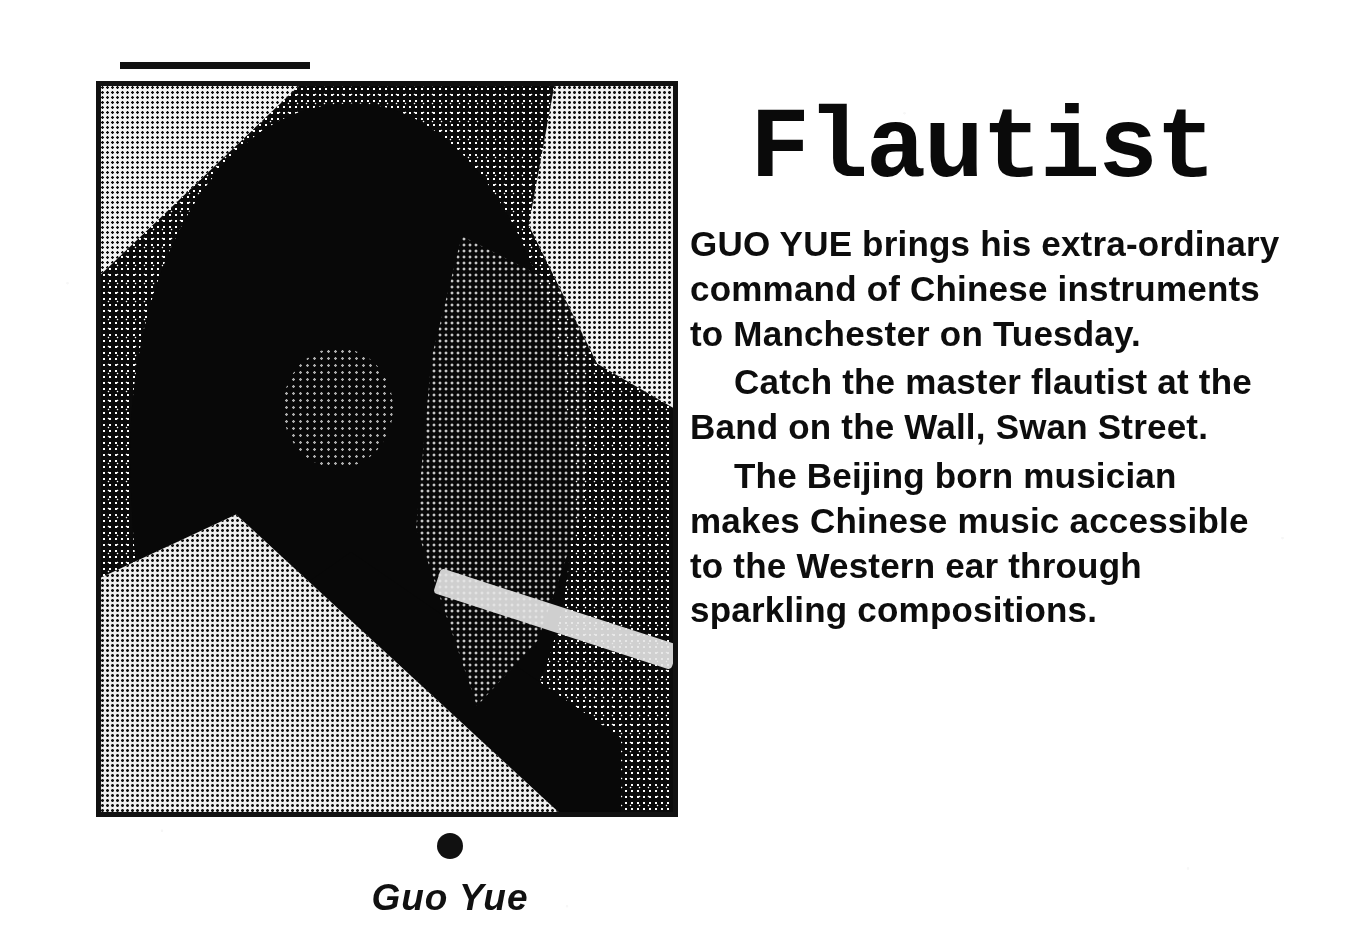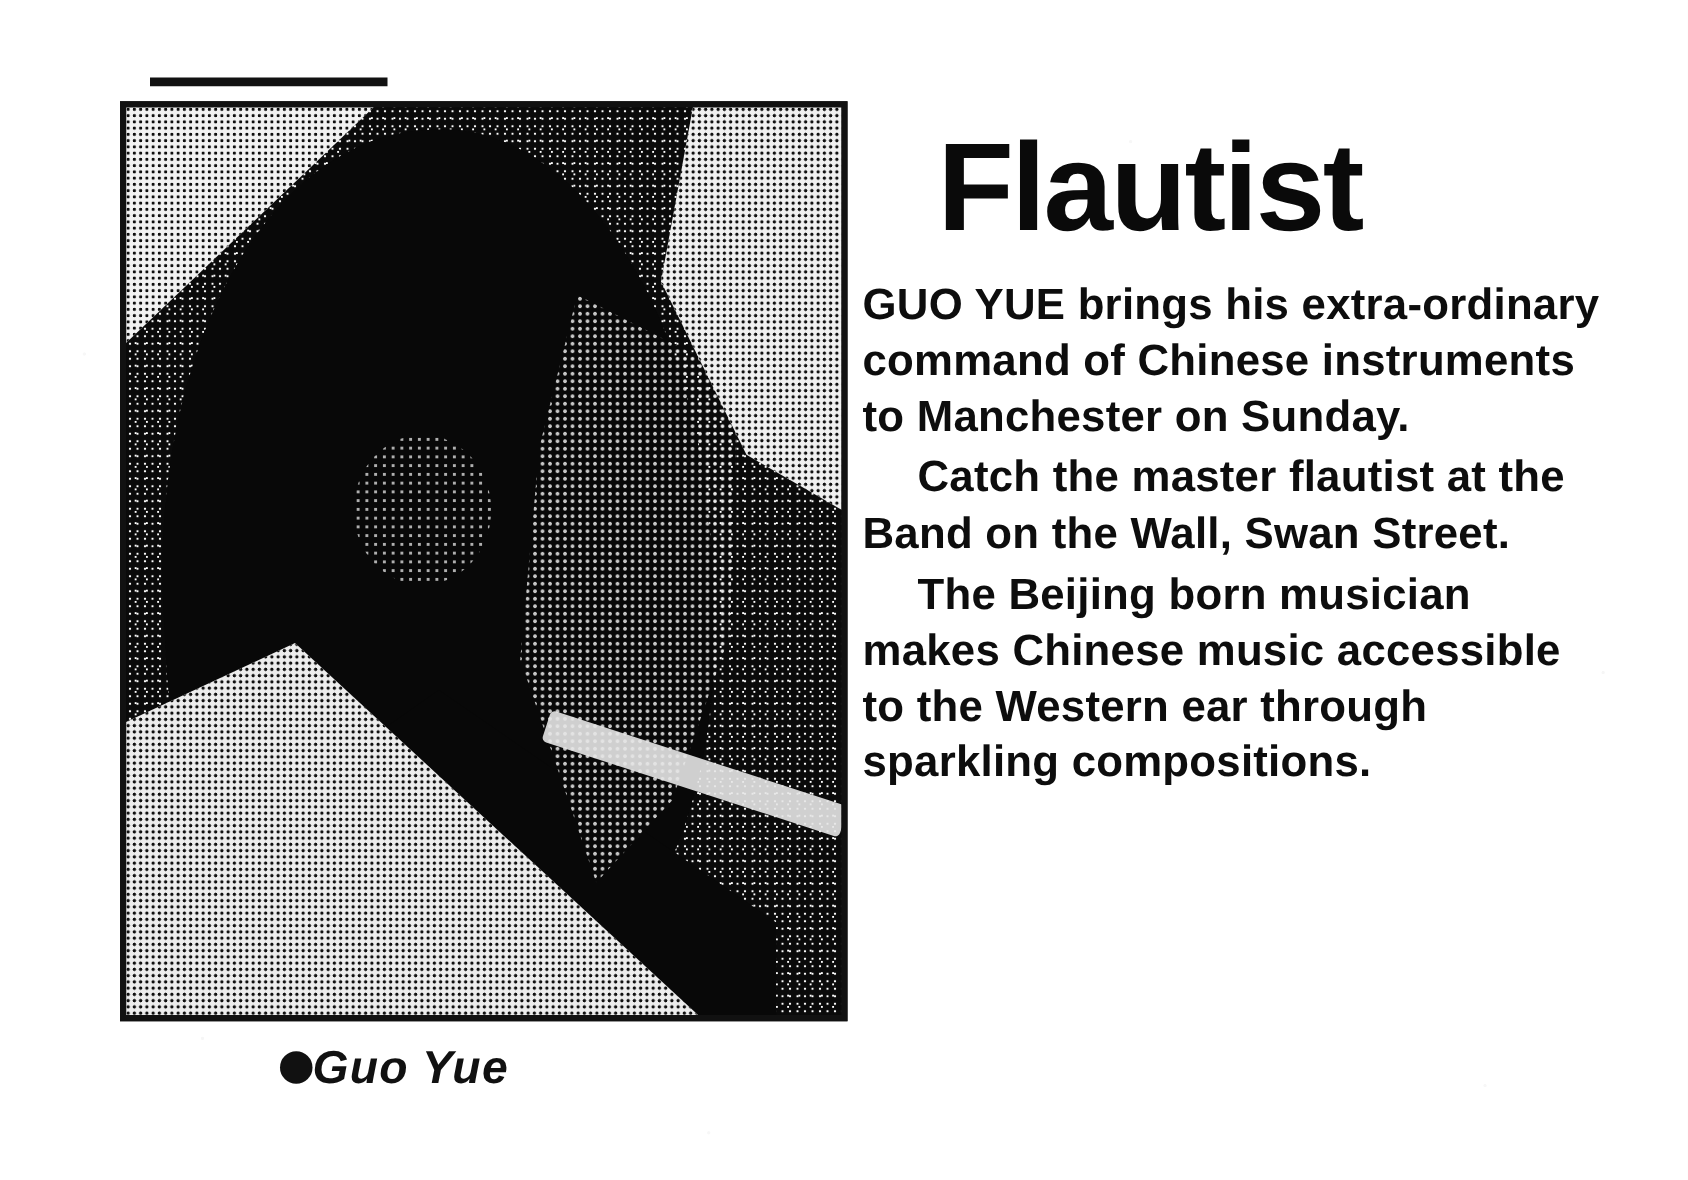--- a/index.html
+++ b/index.html
@@ -158,21 +158,23 @@
     background: #e6e6e6;
     transform: rotate(18deg);
     border-radius: 4px;
     opacity: .9;
   }
 
   .caption {
     margin-top: 16px;
     display: flex;
     align-items: center;
+    gap: 18px;
     padding-left: 128px;
+    flex-direction: column;
   }
   .caption .bullet {
     width: 26px;
     height: 26px;
     border-radius: 50%;
     background: #111;
     flex: none;
   }
   .caption .cap-text {
     font-family: "Liberation Sans", sans-serif;
@@ -185,21 +187,21 @@
 
   
   .article-col {
     position: absolute;
     left: 690px;
     top: 100px;
     width: 600px;
   }
 
   .headline {
-    font-family: Liberation Sans, sans-serif;
+    font-family: Liberation Mono, monospace;
     font-weight: 700;
     font-size: 100px;
     line-height: 1;
     letter-spacing: -2px;
     color: #0a0a0a;
     margin: 0 0 22px 60px;
   }
 
   .body-text {
     font-family: "Liberation Sans", sans-serif;
@@ -238,19 +240,19 @@
     <div class="caption">
       <span class="bullet"></span>
       <span class="cap-text">Guo Yue</span>
     </div>
   </div>
 
   <div class="article-col">
     <h1 class="headline">Flautist</h1>
 
     <div class="body-text">
-      <p class="para">GUO YUE brings his extra-ordinary command of Chinese instruments to Manchester on Sunday.</p>
+      <p class="para">GUO YUE brings his extra-ordinary command of Chinese instruments to Manchester on Tuesday.</p>
       <p class="para indent">Catch the master flautist at the Band on the Wall, Swan Street.</p>
       <p class="para indent">The Beijing born musician makes Chinese music accessible to the Western ear through sparkling compositions.</p>
     </div>
   </div>
 
 </div>
 
 </body></html>

